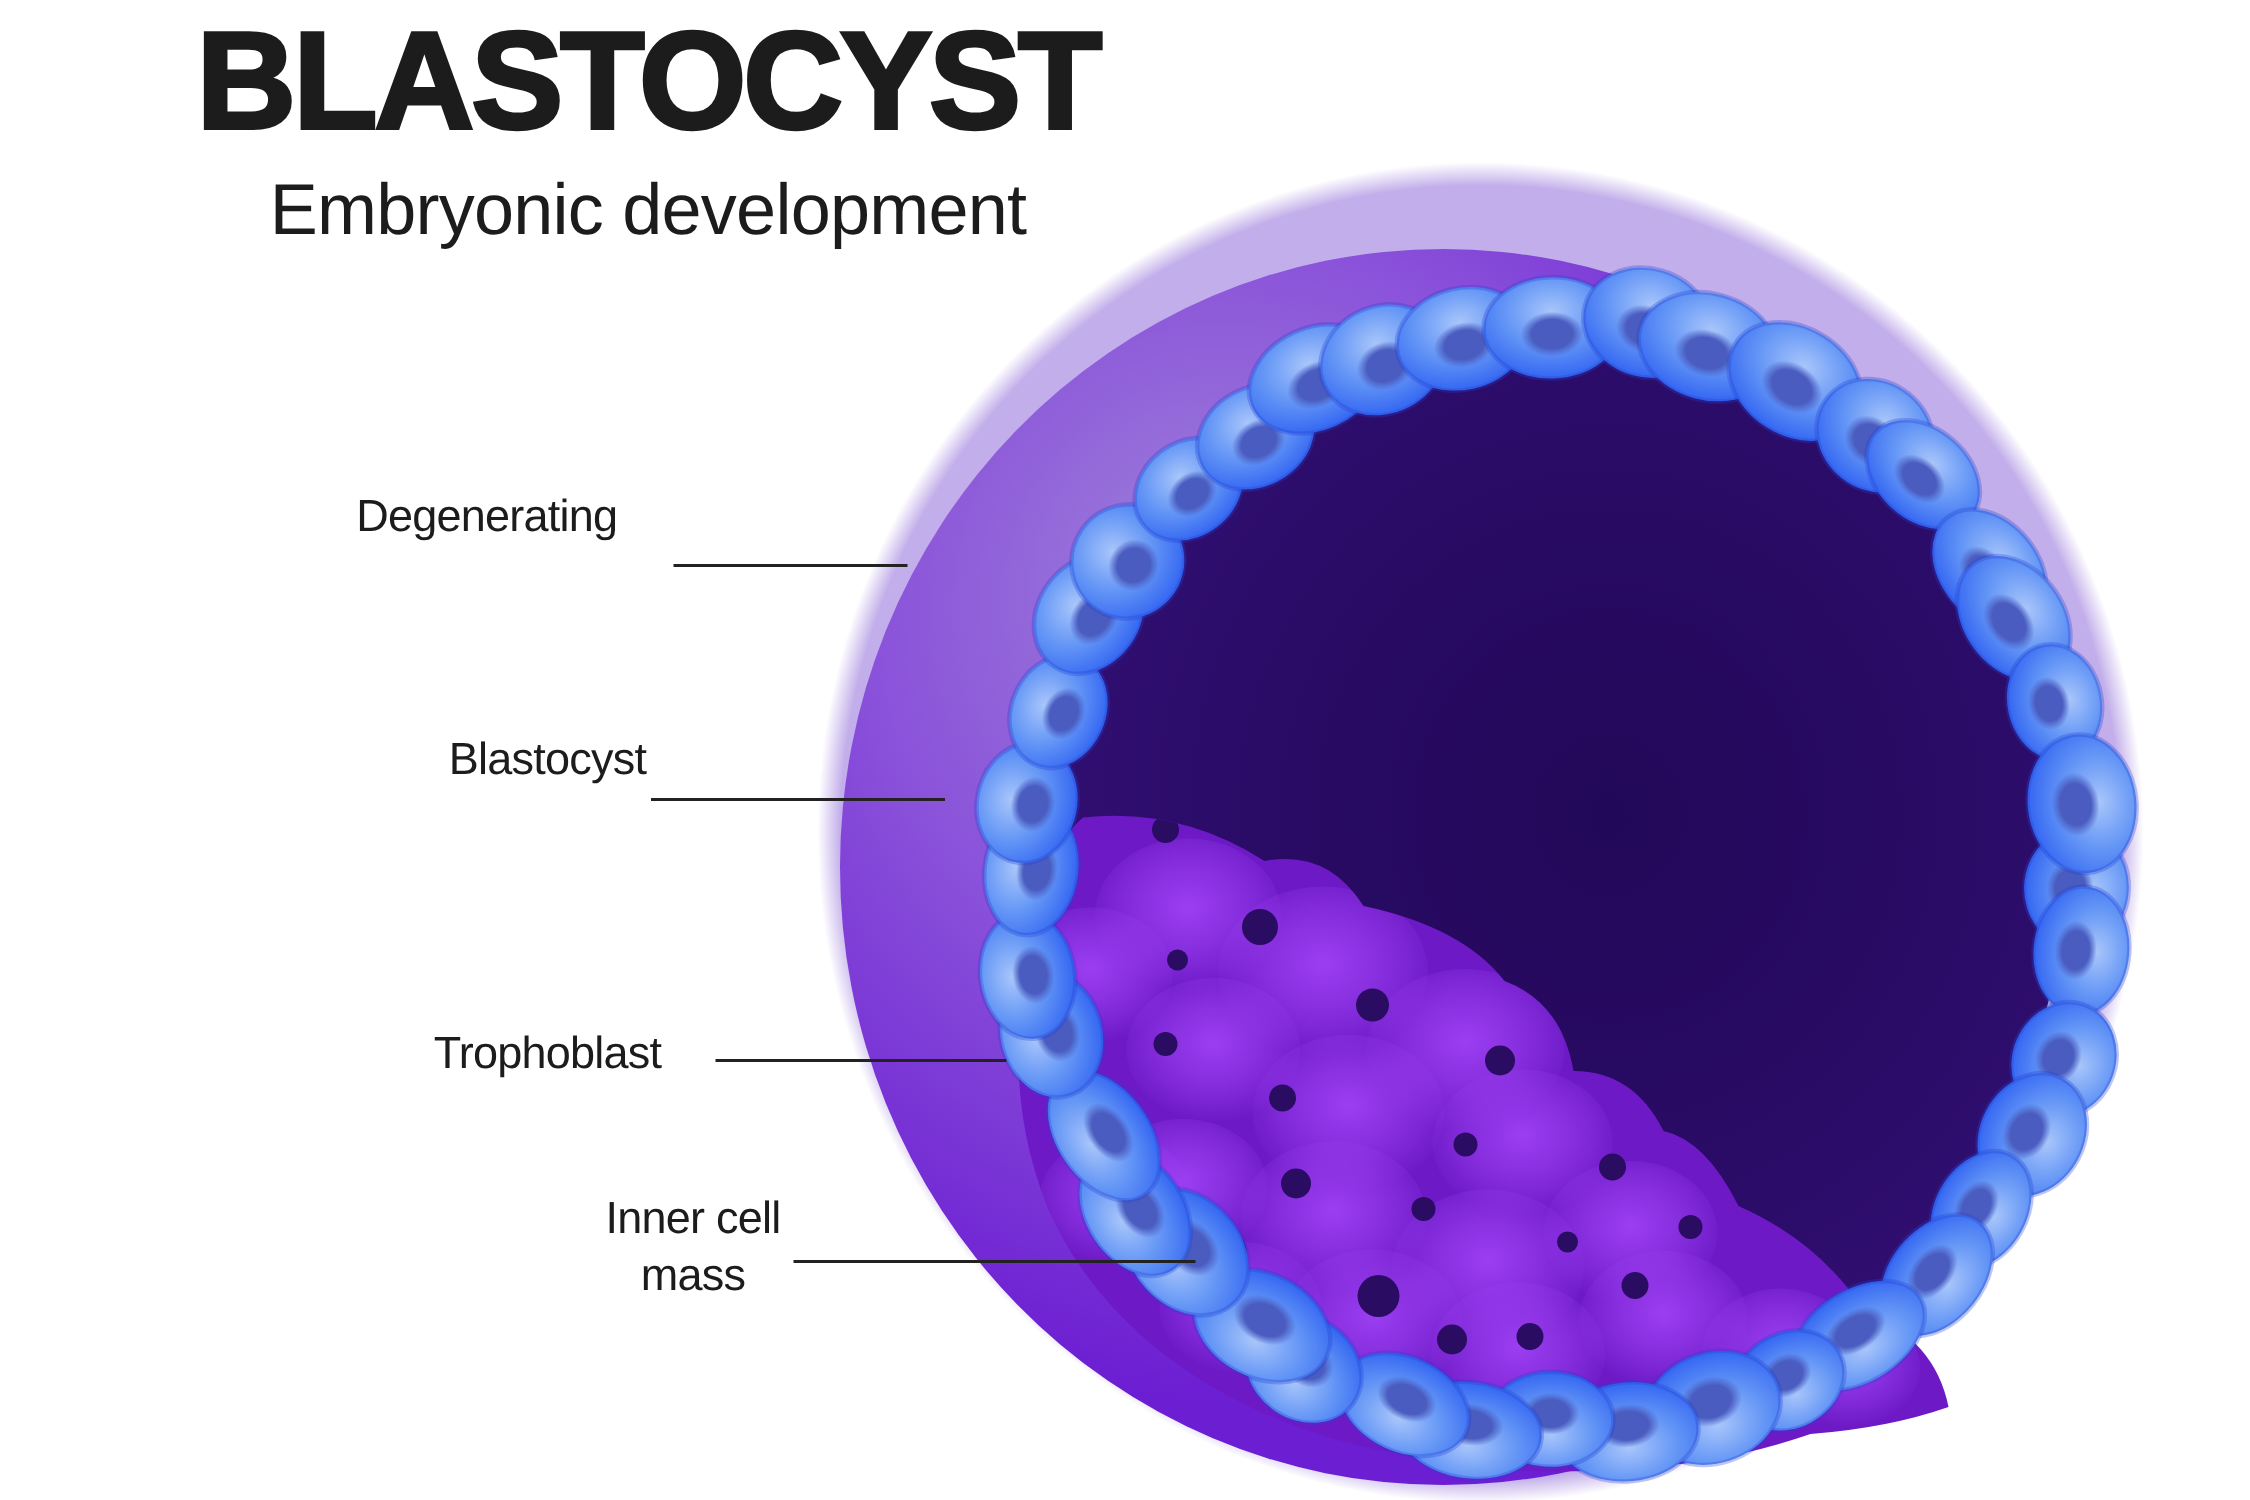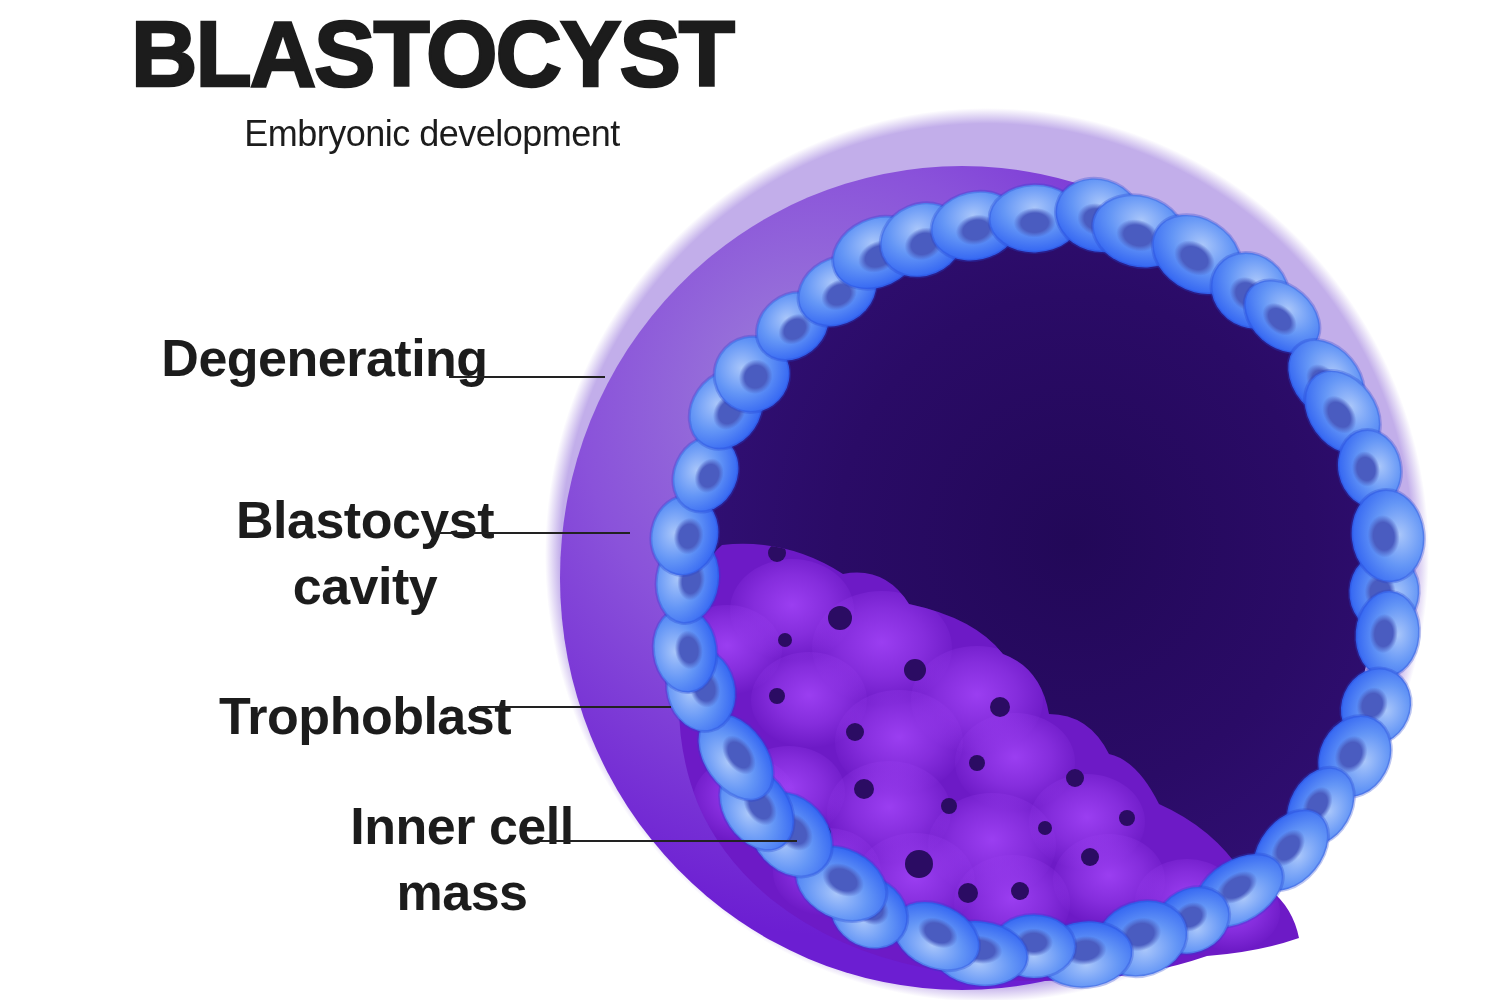--- a/index.html
+++ b/index.html
@@ -11,25 +11,25 @@
   }
   #page { position:absolute; inset:0;margin-left:27px; }
   #illustration { position:absolute; left:0; top:0; width:1500px; height:1000px; }
 
   .header { position:absolute; left:100px; top:6px; width:610px; text-align:center; }
   .title {
     font-size:92px; font-weight:bold; letter-spacing:-2px; line-height:1.05;
     -webkit-text-stroke:2.5px var(--text,#1c1c1c);
     color:var(--text,#1c1c1c);
   }
-  .subtitle { font-size:36px; font-weight:400; margin-top:10px; letter-spacing:-0.5px; }
+  .subtitle { font-size:48px; font-weight:400; margin-top:10px; letter-spacing:-0.5px; }
 
   .label {
-    position:absolute; text-align:center; font-size:52px; line-height:1.26;
-    letter-spacing:-0.5px; color:var(--text,#1c1c1c);font-weight:bold;
+    position:absolute; text-align:center; font-size:30px; line-height:1.26;
+    letter-spacing:-0.5px; color:var(--text,#1c1c1c);
   }
   #label-zona        { left:130px; top:326px; width:335px; }
   #label-cavity      { left:180px; top:488px; width:316px; }
   #label-trophoblast { left:180px; top:684px; width:316px; }
   #label-icm         { left:280px; top:794px; width:310px; }
 
   .leader { position:absolute; height:2px; background:var(--leader-line,#222); }
   #leader-zona        { left:422px; top:376px; width:156px; }
   #leader-cavity      { left:407px; top:532px; width:196px; }
   #leader-trophoblast { left:450px; top:706px; width:194px; }
@@ -303,21 +303,20 @@
   <div class="header">
     <div class="title">BLASTOCYST</div>
     <div class="subtitle">Embryonic development</div>
   </div>
 
   <div class="label" id="label-zona">
     <div>Degenerating</div>
   </div>
   <div class="label" id="label-cavity">
     <div>Blastocyst</div>
-    <div>cavity</div>
   </div>
   <div class="label" id="label-trophoblast">
     <div>Trophoblast</div>
   </div>
   <div class="label" id="label-icm">
     <div>Inner cell</div>
     <div>mass</div>
   </div>
 
   <div class="leader" id="leader-zona"></div>

